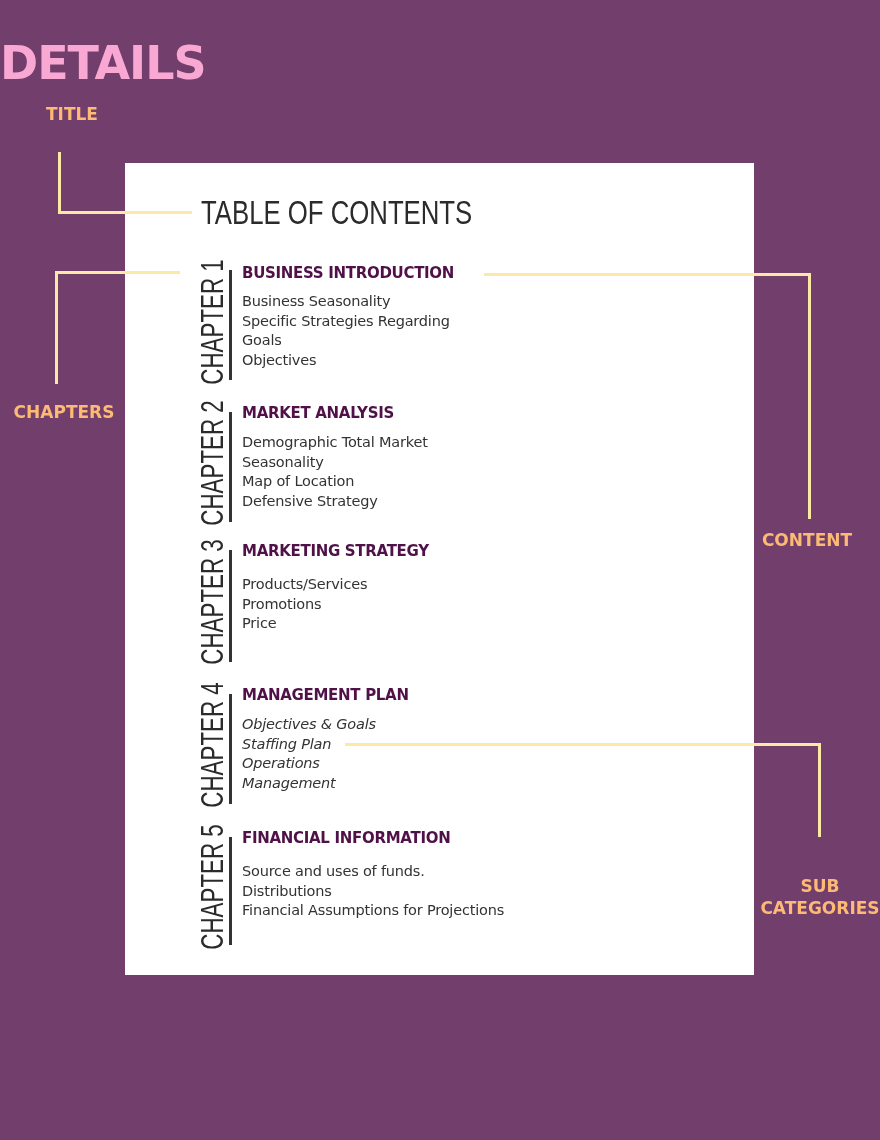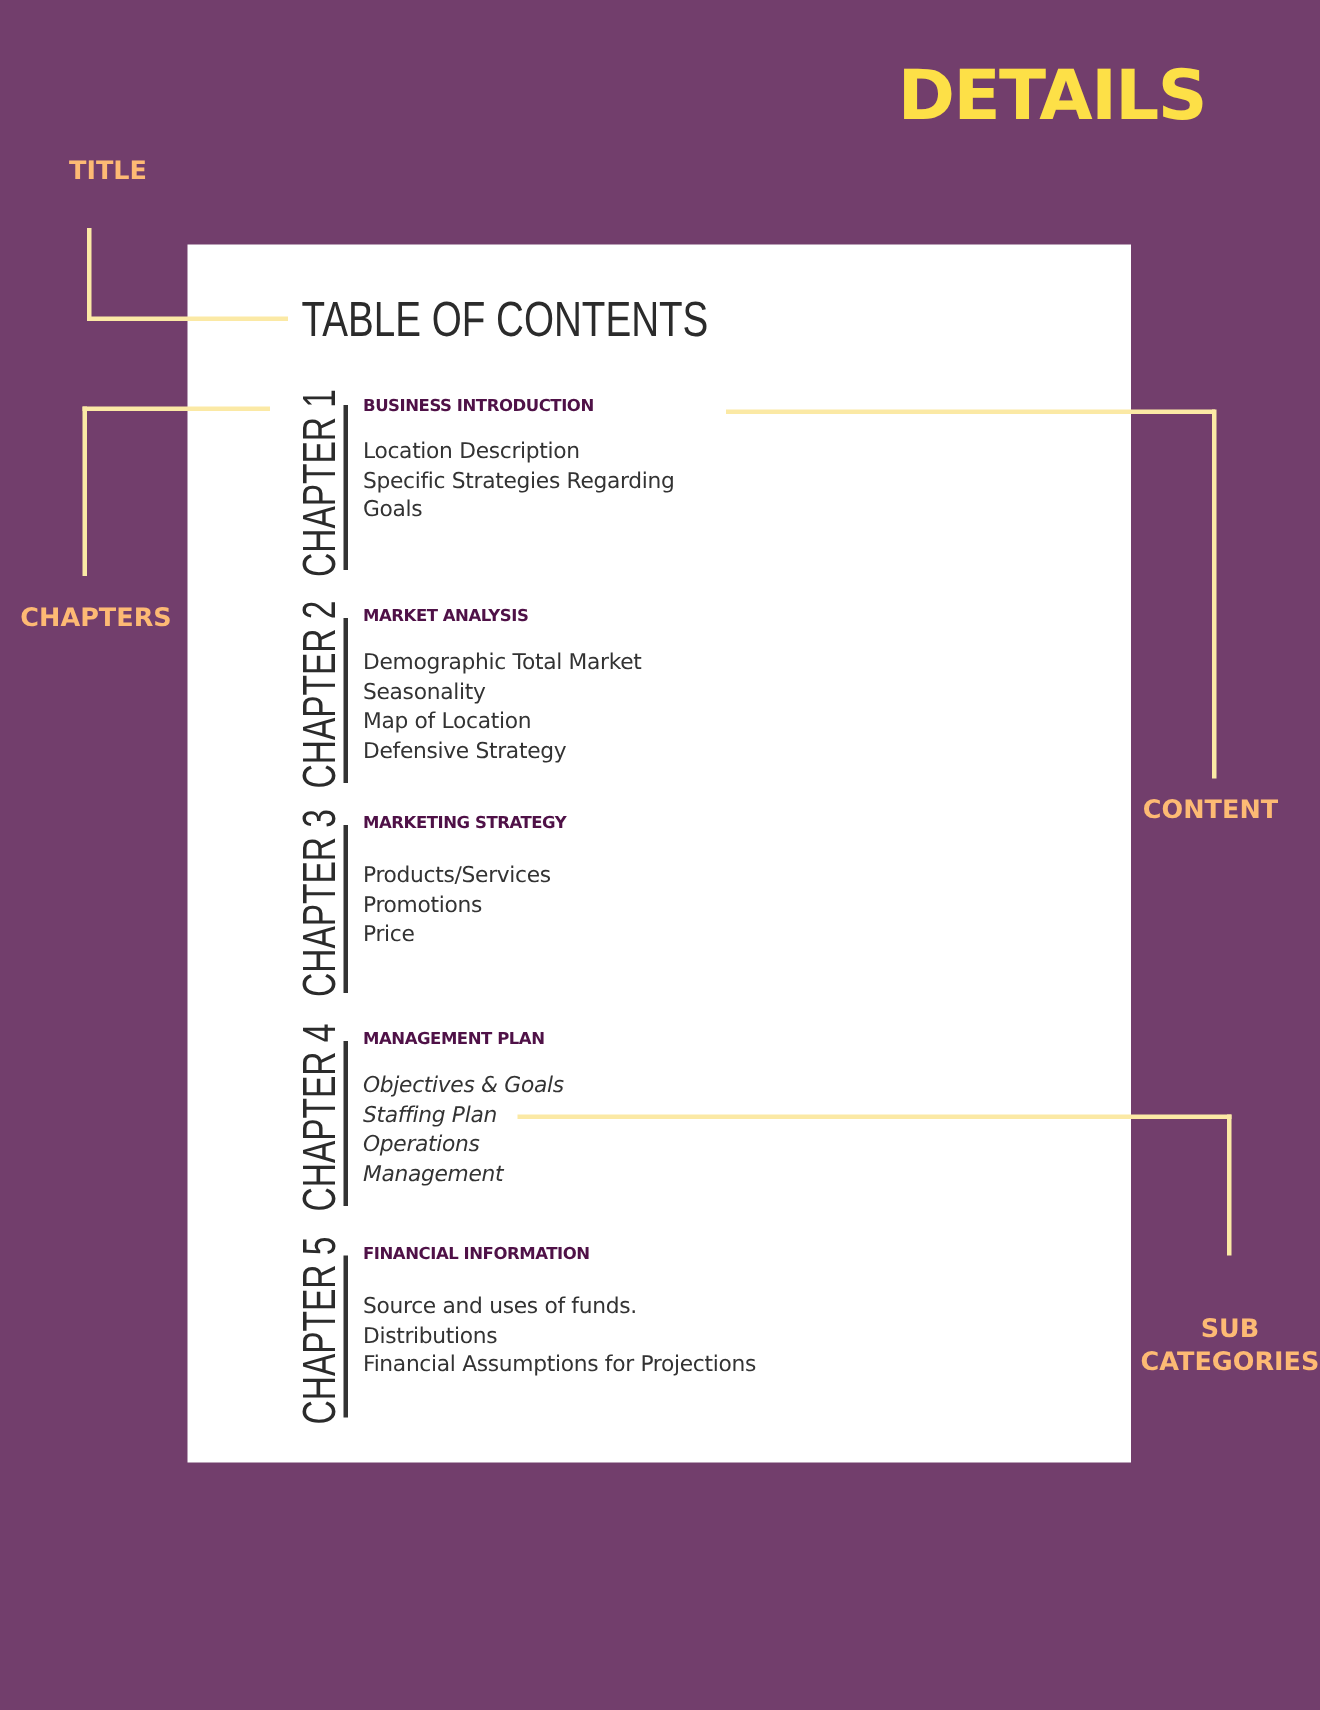--- a/index.html
+++ b/index.html
@@ -2,22 +2,22 @@
 <html><head>
   <meta charset="utf-8">
   <style>
     html, body { margin:0; padding:0; }
     body {
       width:880px; height:1140px; position:relative; overflow:hidden;
       background:#723e6c;
       font-family:"Liberation Sans", sans-serif;
     }
     .heading {
-      position:absolute; left:0; top:36px; width:804px; text-align:right;
-      color:#fde047; font-family:"DejaVu Sans", sans-serif; font-weight:bold;
+      position:absolute; left:0; top:36px; width:804px; text-align:left;
+      color:#f9a8d4; font-family:"DejaVu Sans", sans-serif; font-weight:bold;
       font-size:46px; letter-spacing:-1px;
     }
     .label {
       position:absolute; color:#fdba74; font-family:"DejaVu Sans", sans-serif;
       font-weight:bold; font-size:17px; text-align:center; line-height:22px;
     }
     .page {
       position:absolute; left:125px; top:163px; width:629px; height:812px;
       background:#fff;
     }
@@ -34,21 +34,21 @@
     }
     .chap-label span {
       position:absolute; left:50%; top:50%;
       transform:translate(-50%,-50%) rotate(-90deg) scaleX(0.72);
       white-space:nowrap; font-size:31px; color:#2b2b2b;
       font-family:"Liberation Sans", sans-serif;
     }
     .chap-bar { position:absolute; left:31px; width:3px; background:#333; }
     .chap-head {
       position:absolute; left:44px; top:0; white-space:nowrap;
-      color:#4f1147; font-weight:bold; font-size:11px;
+      color:#4f1147; font-weight:bold; font-size:15px;
       font-family:"DejaVu Sans", sans-serif; letter-spacing:-0.3px;
     }
     .chap-items { position:absolute; left:44px; margin:0; padding:0; list-style:none; }
     .chap-items li {
       font-size:14.5px; color:#333; line-height:19.5px; white-space:nowrap;
       font-family:"DejaVu Sans", sans-serif; letter-spacing:-0.2px;
     }
   </style>
 </head>
 <body>
@@ -79,23 +79,24 @@
 
 <div class="toc-title">TABLE OF CONTENTS</div>
 
 <div class="chapter" style="top:264px;">
   <div class="chap-label" style="top:0;height:116px;">
       <span>CHAPTER 1</span>
     </div>
   <div class="chap-bar" style="top:6px;height:110px;"></div>
   <div class="chap-head" style="top:0;">BUSINESS INTRODUCTION</div>
   <ul class="chap-items" style="top:28px;">
-    <li>Location Description</li>
+    <li>Business Seasonality</li>
     <li>Specific Strategies Regarding</li>
     <li>Goals</li>
+    <li>Objectives</li>
   </ul>
 </div>
 
 <div class="chapter" style="top:404px;">
   <div class="chap-label" style="top:0;height:118px;">
       <span>CHAPTER 2</span>
     </div>
   <div class="chap-bar" style="top:8px;height:110px;"></div>
   <div class="chap-head" style="top:0;">MARKET ANALYSIS</div>
   <ul class="chap-items" style="top:29px;">

